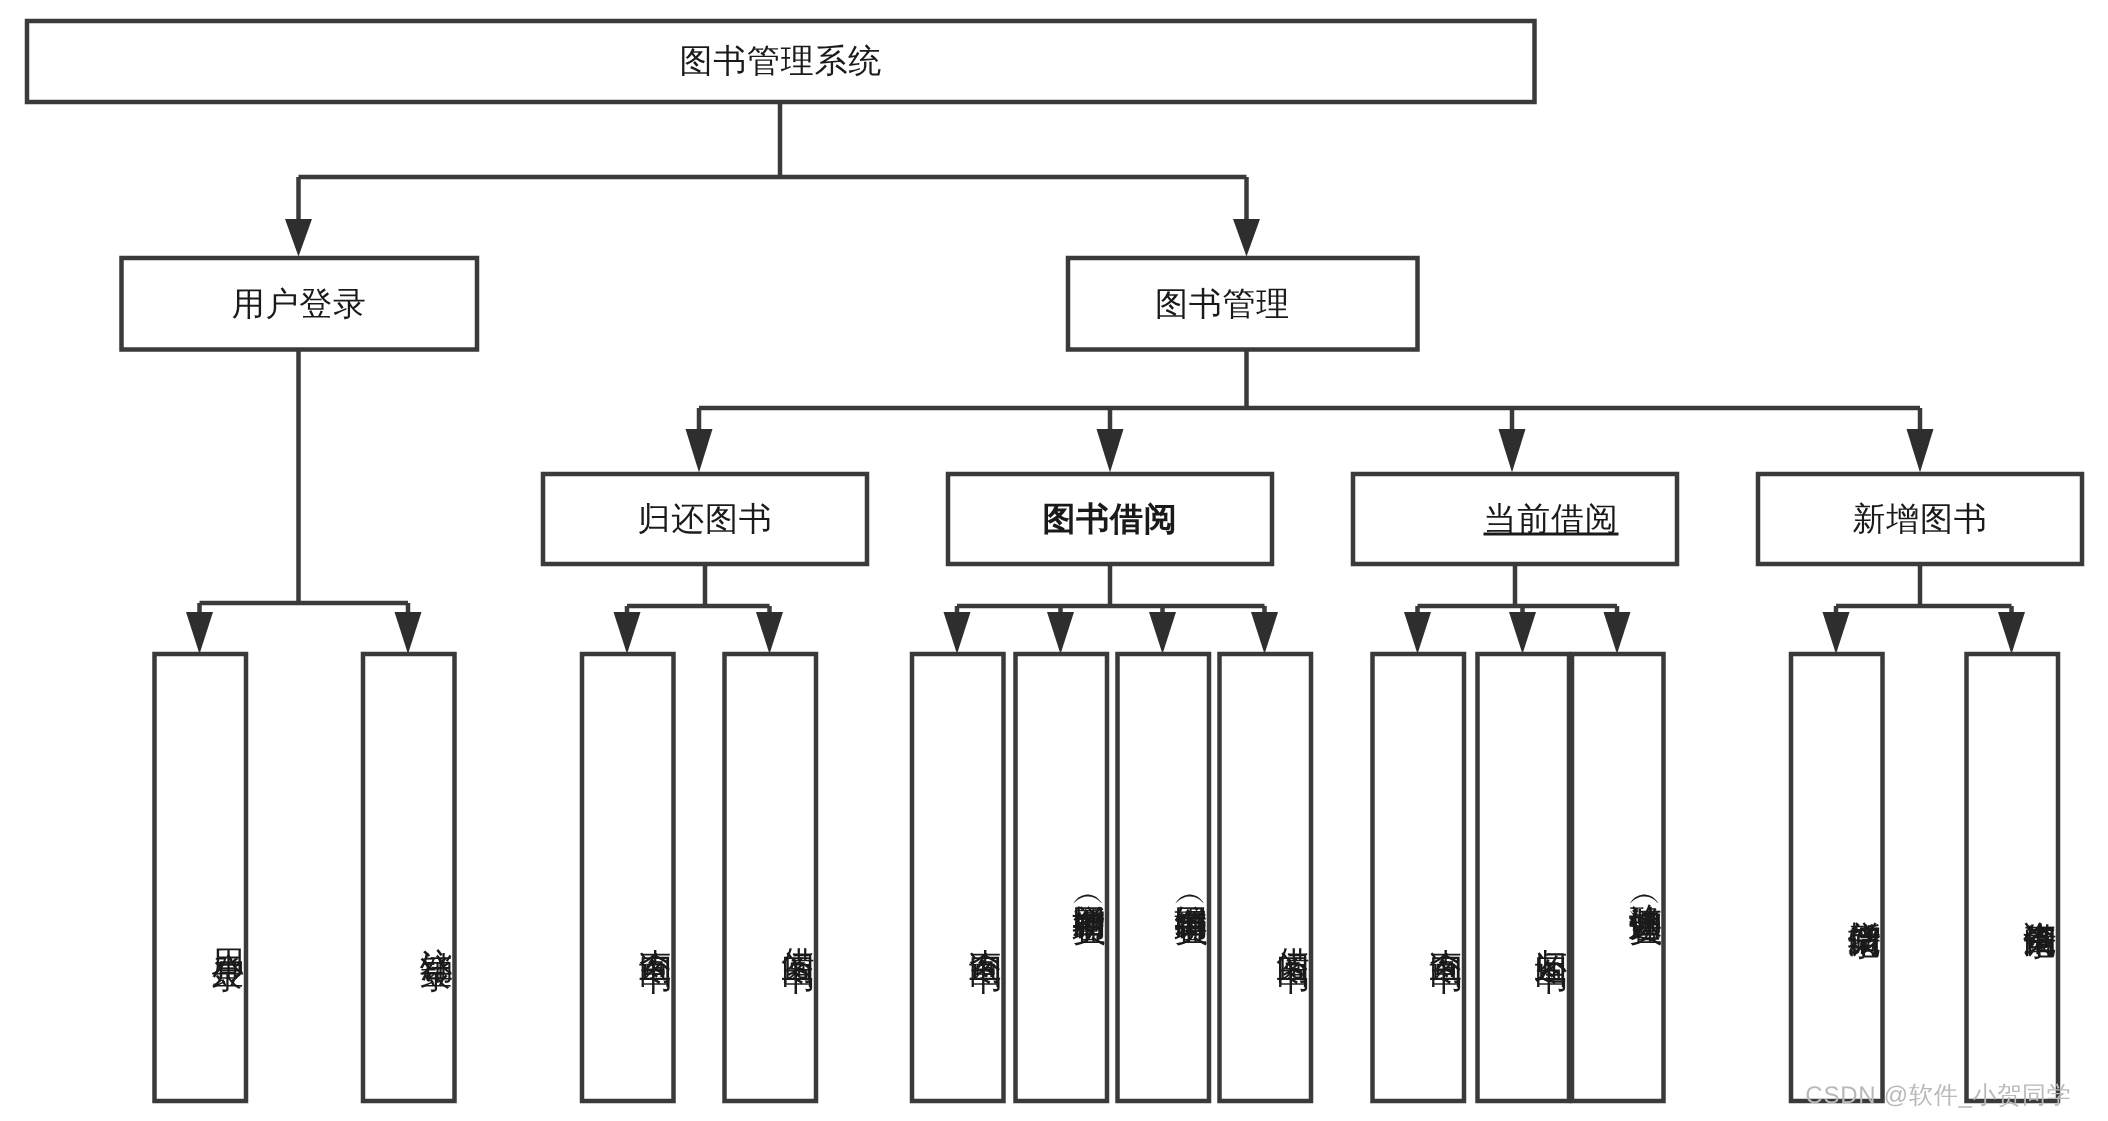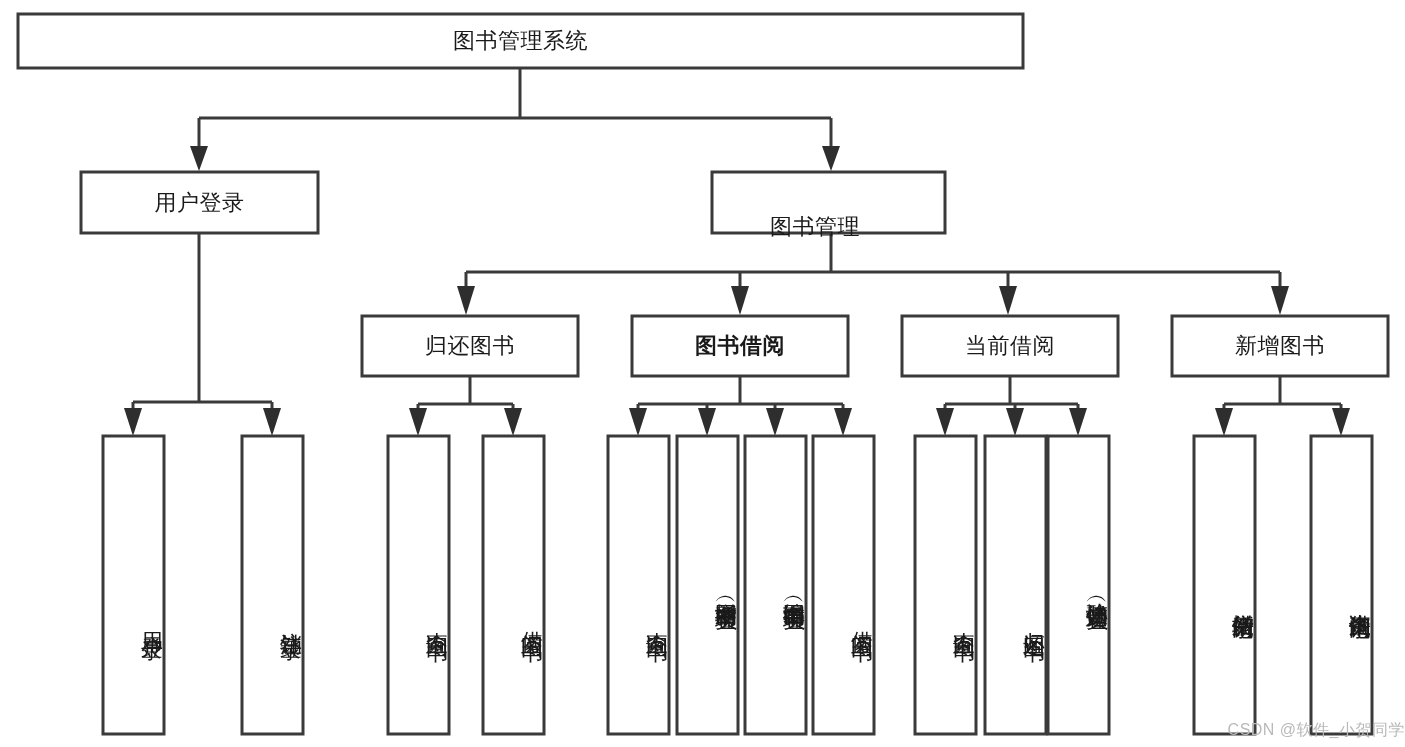--- a/index.html
+++ b/index.html
@@ -65,21 +65,21 @@
     letter-spacing: 3px;
     white-space: nowrap;
     align-items: flex-start;
     padding-top: 14px;
   }
   .vert-label.tight {
     letter-spacing: 1px;
   }
   .watermark {
     position: absolute;
-    right: 0;
+    right: 24px;
     bottom: 6px;
     font-size: 16px;
     color: #b9b9b9;
     font-family: "Liberation Sans", sans-serif;
     letter-spacing: 0.5px;
     white-space: nowrap;
   }
 </style>
 </head>
 <body>
@@ -172,25 +172,25 @@
     <rect class="node-rect" x="985" y="436" width="61" height="298"></rect>
     <rect class="node-rect" x="1048" y="436" width="61" height="298"></rect>
 
     <rect class="node-rect" x="1194" y="436" width="61" height="298"></rect>
     <rect class="node-rect" x="1311" y="436" width="61" height="298"></rect>
   </svg>
 
   <div class="node-label horiz-label" style="left:18px; top:14px; width:1005px; height:54px;">图书管理系统</div>
 
   <div class="node-label horiz-label" style="left:81px; top:172px; width:237px; height:61px;">用户登录</div>
-  <div class="node-label horiz-label" style="left:712px; top:172px; width:206px; height:61px;margin-top:24px;">图书管理</div>
+  <div class="node-label horiz-label" style="left:712px; top:172px; width:206px; height:61px;">图书管理</div>
 
   <div class="node-label horiz-label" style="left:362px; top:316px; width:216px; height:60px;">归还图书</div>
   <div class="node-label horiz-label" style="left:632px; top:316px; width:216px; height:60px;font-weight:bold;">图书借阅</div>
-  <div class="node-label horiz-label" style="left:902px; top:316px; width:216px; height:60px;">当前借阅</div>
+  <div class="node-label horiz-label" style="left:926px; top:316px; width:216px; height:60px;text-decoration:underline;">当前借阅</div>
   <div class="node-label horiz-label" style="left:1172px; top:316px; width:216px; height:60px;">新增图书</div>
 
   <div class="node-label vert-label" style="left:103px; top:436px; width:61px; height:298px; padding-top:70px;">用户登录</div>
   <div class="node-label vert-label" style="left:242px; top:436px; width:61px; height:298px; padding-top:70px;">注销登录</div>
 
   <div class="node-label vert-label" style="left:388px; top:436px; width:61px; height:298px; padding-top:70px;">查询图书</div>
   <div class="node-label vert-label" style="left:483px; top:436px; width:61px; height:298px; padding-top:70px;">借阅图书</div>
 
   <div class="node-label vert-label" style="left:608px; top:436px; width:61px; height:298px; padding-top:70px;">查询图书</div>
   <div class="node-label vert-label tight" style="left:677px; top:436px; width:61px; height:298px; padding-top:8px;">新增图书（管理员）</div>

